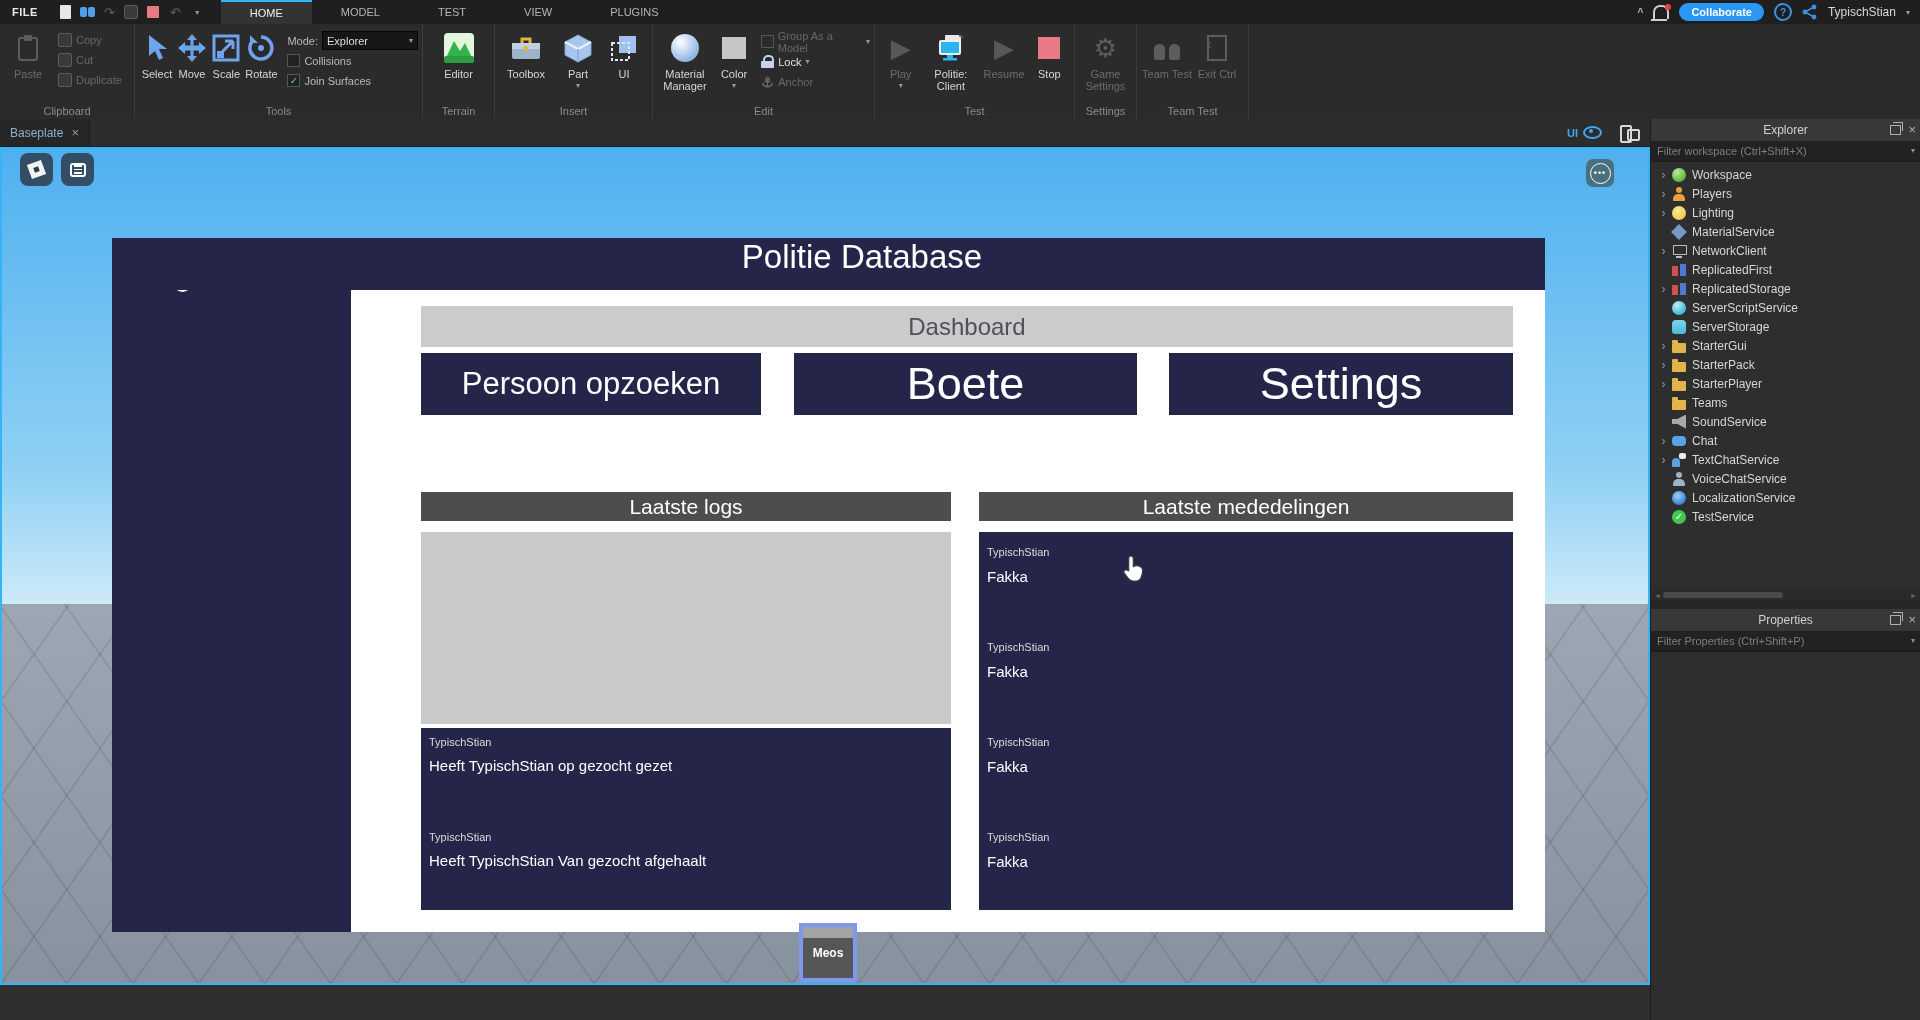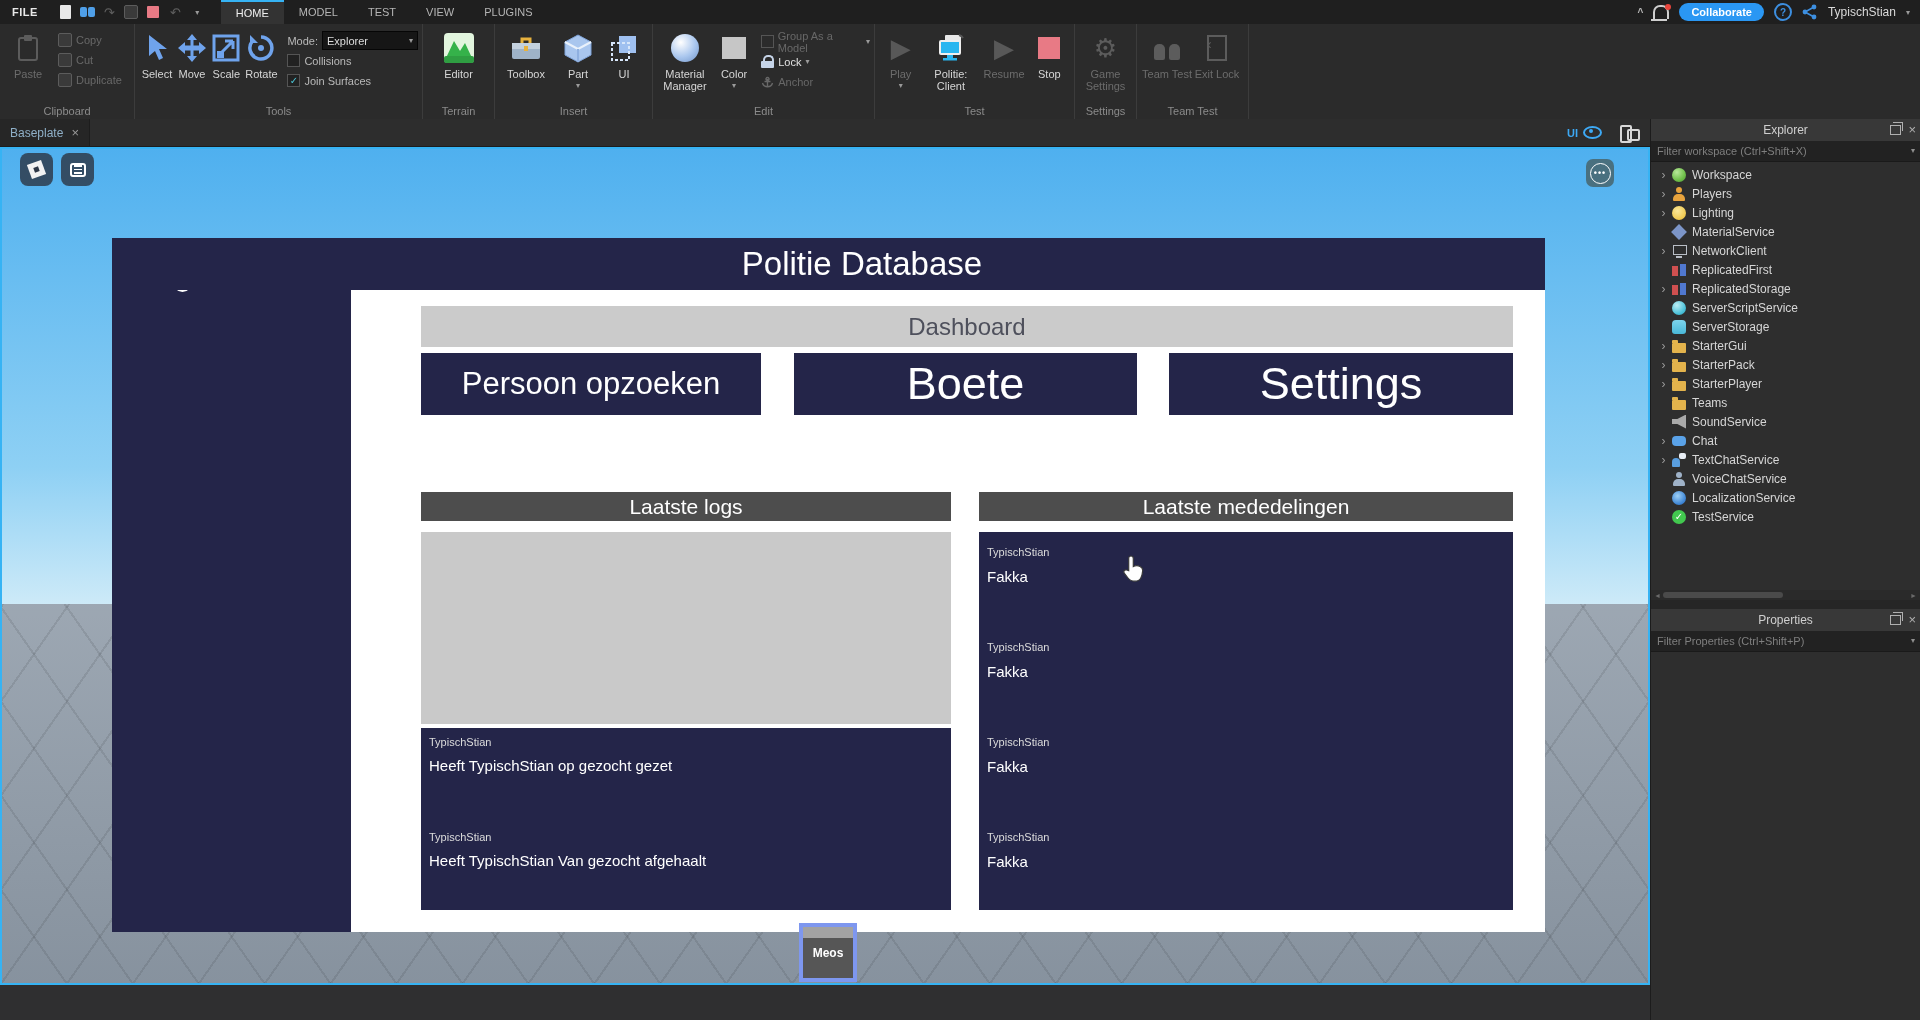--- a/index.html
+++ b/index.html
@@ -9,21 +9,21 @@
   .file-label{display:flex;align-items:center;padding:4px 12px;color:#e8e8e8;font-weight:bold;letter-spacing:.5px}
   .qicons{display:flex;align-items:center;gap:7px;padding:0 8px}
   .qi{width:15px;height:15px;display:flex;align-items:center;justify-content:center;font-size:13px;color:#5f5f5f}
   .qi-page{width:11px;height:14px;background:#e8e8e8;border-radius:1px}
   .qi-binoc{position:relative;width:16px;height:12px}
   .qi-binoc::before,.qi-binoc::after{content:'';position:absolute;top:1px;width:7px;height:10px;background:#4f9fe8;border-radius:2px}
   .qi-binoc::before{left:0}.qi-binoc::after{right:0}
   .qi-pink{width:12px;height:12px;background:#e87a85;border-radius:1px}
   .qi-caret{font-size:8px;color:#9a9a9a}
   .mtabs{display:flex;align-items:stretch;margin-left:8px}
-  .mtab{display:flex;align-items:center;padding:0 15px;color:#b5b5b5}
+  .mtab{display:flex;align-items:center;padding:0 29px;color:#b5b5b5}
   .mtab.active{background:#333333;color:#f0f0f0;border-top:2px solid #36b3f4}
   .mspacer{flex:1}
   .mright{display:flex;align-items:center;gap:10px;padding-right:10px}
   .chev-up{color:#b9b9b9;font-size:10px;font-weight:bold}
   .bell{position:relative;width:12px;height:12px;border:2px solid #cfcfcf;border-bottom:0;border-radius:7px 7px 0 0}
   .bell::before{content:'';position:absolute;left:-4px;bottom:-2px;width:16px;height:2px;background:#cfcfcf}
   .bell::after{content:'';position:absolute;right:-4px;top:-3px;width:6px;height:6px;background:#e8453c;border-radius:50%}
   .collab{background:#2a97f3;color:#fff;font-weight:bold;font-size:11px;border-radius:10px;padding:3px 12px}
   .help-ic{width:14px;height:14px;border:2px solid #3d8fe0;border-radius:50%;color:#3d8fe0;font-size:10px;font-weight:bold;display:flex;align-items:center;justify-content:center}
   .user{color:#dadada;font-size:12px}
@@ -77,21 +77,21 @@
   .rbxbtn{position:absolute;top:4px;width:33px;height:33px;background:rgba(45,55,70,0.82);border-radius:8px;display:flex;align-items:center;justify-content:center}
   .rbxbtn.b1{left:18px}.rbxbtn.b2{left:59px}
   .rbx-logo{width:15px;height:15px;background:#f2f2f2;transform:rotate(-20deg);position:relative}
   .rbx-logo::after{content:'';position:absolute;left:5px;top:5px;width:5px;height:5px;background:#2d3746}
   .doc-ic{width:16px;height:14px;border:2px solid #fff;border-radius:3px;display:flex;flex-direction:column;justify-content:center;gap:2px;padding:0 2px;box-sizing:border-box}
   .doc-ic i{display:block;height:1.5px;background:#fff}
   .ellipsisbtn{position:absolute;left:1584px;top:10px;width:28px;height:28px;background:rgba(72,102,112,0.88);border-radius:7px;display:flex;align-items:center;justify-content:center}
   .ellipsisbtn .circ{width:19px;height:19px;border:1.5px solid #fff;border-radius:50%;color:#fff;font-size:9px;letter-spacing:1px;display:flex;align-items:center;justify-content:center;font-weight:bold}
   
   .card{position:absolute;left:110px;top:89px;width:1433px;height:694px;background:#ffffff}
-  .card-header{position:absolute;left:0;top:0;width:100%;height:52px;background:#242549;color:#fff;display:flex;align-items:center;justify-content:center;font-size:33px;padding-left:67px;box-sizing:border-box}
+  .card-header{position:absolute;left:0;top:0;width:100%;height:52px;background:#242549;color:#fff;display:flex;align-items:flex-start;justify-content:center;font-size:33px;padding-left:67px;box-sizing:border-box}
   .card-side{position:absolute;left:0;top:0;width:239px;height:694px;background:#242549}
   .logo{display:flex;align-items:center;color:#fff;font-weight:bold;font-size:35px;letter-spacing:7px;padding:16px 0 0 26px}
   .dashbar{position:absolute;left:309px;top:68px;width:1092px;height:41px;background:#cbcbcb;color:#4e505c;font-size:24px;display:flex;align-items:center;justify-content:center}
   .navbtn{position:absolute;top:115px;height:62px;background:#242549;color:#fff;display:flex;align-items:center;justify-content:center;font-weight:500}
   .nb1{left:309px;width:340px;font-size:31px}
   .nb2{left:682px;width:343px;font-size:45px}
   .nb3{left:1057px;width:344px;font-size:45px}
   .secthdr{position:absolute;top:254px;height:29px;background:#4d4d4d;color:#fff;font-size:21px;display:flex;align-items:center;justify-content:center}
   .sh-logs{left:309px;width:530px}
   .sh-meded{left:867px;width:534px}
@@ -421,21 +421,21 @@
       <div class="rbtn dis" style="width:50px">
         <span class="ric">
             <span class="people"></span>
           </span>
         <span>Team Test</span>
       </div>
       <div class="rbtn dis" style="width:46px">
         <span class="ric">
             <span class="door"></span>
           </span>
-        <span>Exit Lock</span>
+        <span>Exit Ctrl</span>
       </div>
       <div class="glabel">Team Test</div>
     </div>
 
     <div class="rfill"></div>
   </div>
 
   <div class="tabrow">
     <div class="vtab">
       <span>Baseplate</span>

